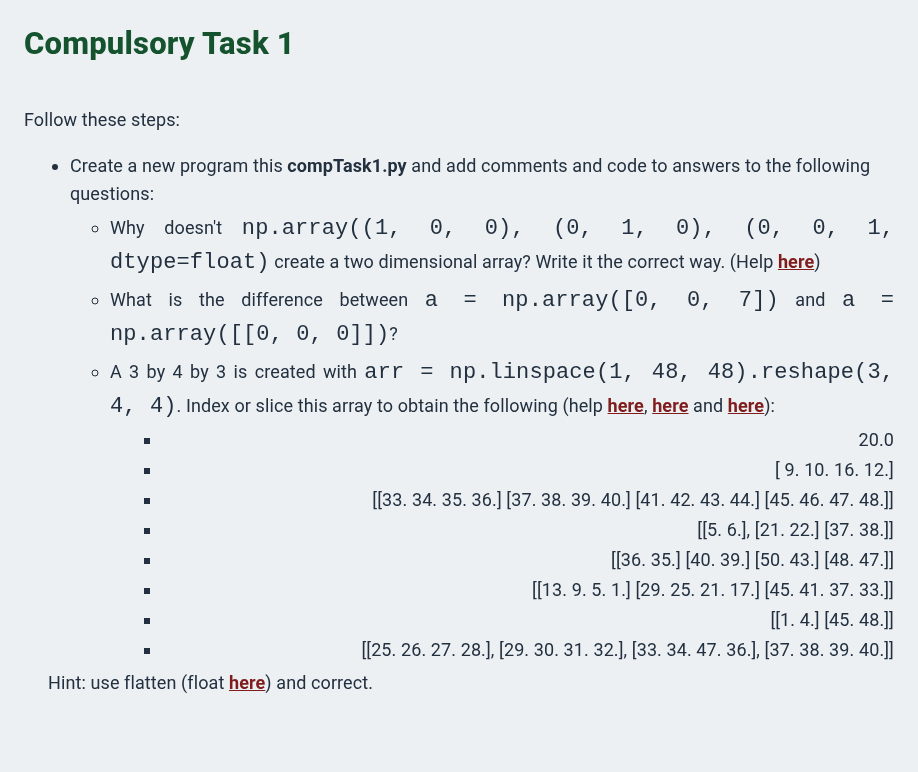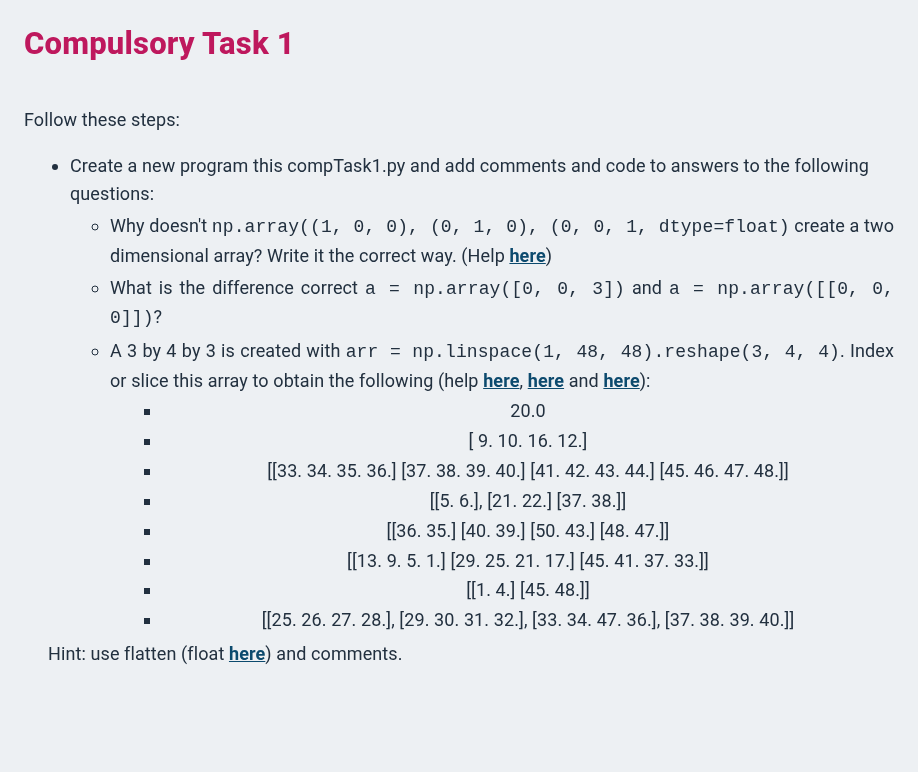--- a/index.html
+++ b/index.html
@@ -10,21 +10,21 @@
     color: #22303f;
     padding: 14px 24px 28px 24px;
     width: 918px;
     font-size: 18px;
     line-height: 1.55;
     letter-spacing: 0.1px;
   }
   h1 {
     font-size: 31px;
     font-weight: 800;
-    color: #be185d;
+    color: #14532d;
     margin: 6px 0 24px 0;
     letter-spacing: 0.2px;
   }
   .intro { margin: 38px 0 18px 0; }
   ul.top {
     list-style: disc;
     padding-left: 46px;
     margin: 8px 0 0 0;
   }
   ul.top > li { margin-bottom: 4px; }
@@ -37,63 +37,63 @@
     margin-bottom: 4px;
     text-align: justify;
   }
   ul.square {
     list-style: square;
     padding-left: 52px;
     margin: 2px 0 0 0;
   }
   ul.square > li {
     margin-bottom: 2px;
-    text-align: center;
+    text-align: right;
   }
   code, .mono {
     font-family: Consolas, "Courier New", monospace;
-    font-size: 18px;
+    font-size: 22px;
   }
-  .bold { font-weight: 400; margin-top: 36px; }
+  .bold { font-weight: 700; margin-top: 36px; }
   a.helplink {
-    color: #0c4a6e;
+    color: #7f1d1d;
     font-weight: 700;
     text-decoration: underline;
   }
   .hint { margin: 6px 0 0 24px; }
 </style>
 </head>
 <body>
 
 <h1>Compulsory Task 1</h1>
 
 <div class="intro">Follow these steps:</div>
 
 <ul class="top">
   <li>
     <span>Create a new program this </span><span class="bold">compTask1.py</span><span> and add comments and code to answers to the following questions:</span>
     <ul class="sub">
       <li>
         <span>Why doesn't </span><span class="mono">np.array((1, 0, 0), (0, 1, 0), (0, 0, 1, dtype=float)</span><span> create a two dimensional array? Write it the correct way. (Help </span><a href="#" class="helplink">here</a><span>)</span>
       </li>
       <li>
-        <span>What is the difference correct </span><span class="mono">a = np.array([0, 0, 3])</span><span> and </span><span class="mono">a = np.array([[0, 0, 0]])</span><span>?</span>
+        <span>What is the difference between </span><span class="mono">a = np.array([0, 0, 7])</span><span> and </span><span class="mono">a = np.array([[0, 0, 0]])</span><span>?</span>
       </li>
       <li>
         <span>A 3 by 4 by 3 is created with </span><span class="mono">arr = np.linspace(1, 48, 48).reshape(3, 4, 4)</span><span>. Index or slice this array to obtain the following (help </span><a href="#" class="helplink">here</a><span>, </span><a href="#" class="helplink">here</a><span> and </span><a href="#" class="helplink">here</a><span>):</span>
         <ul class="square">
           <li>20.0</li>
           <li>[ 9. 10. 16. 12.]</li>
           <li>[[33. 34. 35. 36.] [37. 38. 39. 40.] [41. 42. 43. 44.] [45. 46. 47. 48.]]</li>
           <li>[[5. 6.], [21. 22.] [37. 38.]]</li>
           <li>[[36. 35.] [40. 39.] [50. 43.] [48. 47.]]</li>
           <li>[[13. 9. 5. 1.] [29. 25. 21. 17.] [45. 41. 37. 33.]]</li>
           <li>[[1. 4.] [45. 48.]]</li>
           <li>[[25. 26. 27. 28.], [29. 30. 31. 32.], [33. 34. 47. 36.], [37. 38. 39. 40.]]</li>
         </ul>
       </li>
     </ul>
   </li>
 </ul>
 
 <div class="hint">
-  <span>Hint: use flatten (float </span><a href="#" class="helplink">here</a><span>) and comments.</span>
+  <span>Hint: use flatten (float </span><a href="#" class="helplink">here</a><span>) and correct.</span>
 </div>
 
 </body></html>

